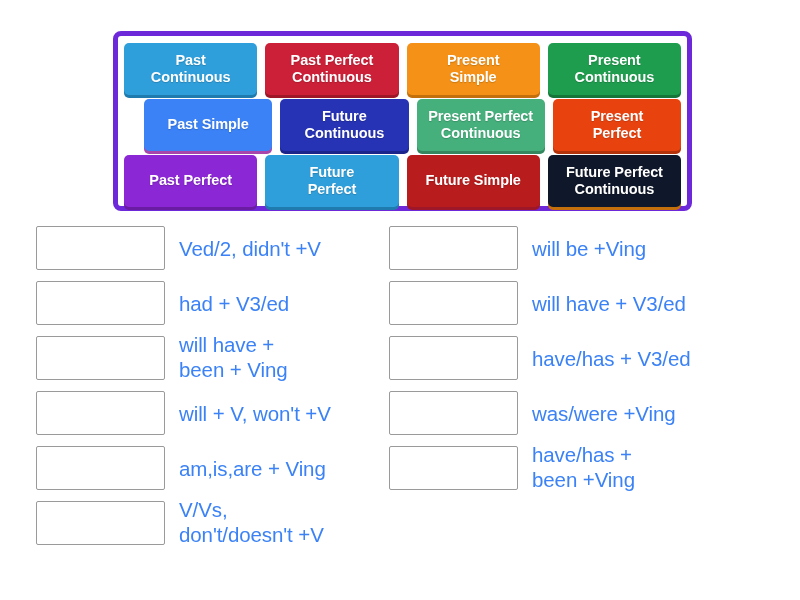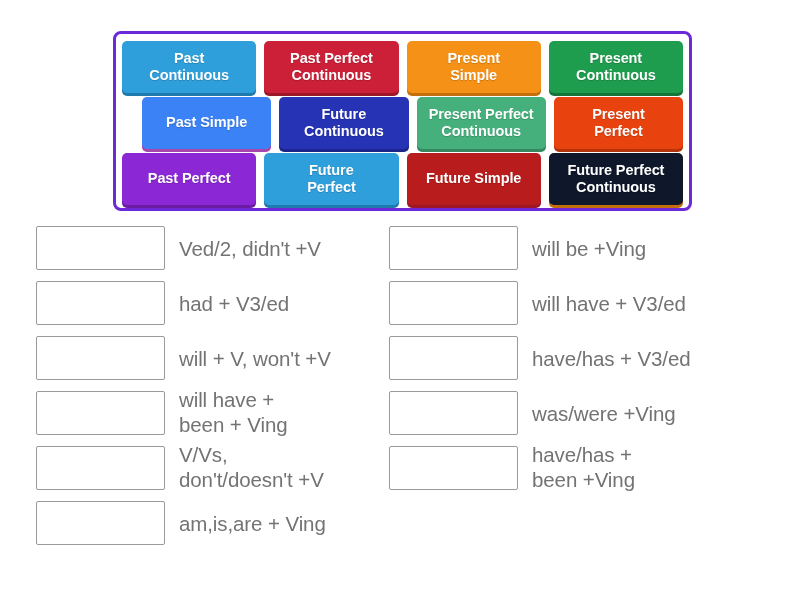--- a/index.html
+++ b/index.html
@@ -17,21 +17,21 @@
 
   
   #tile-tray {
     position: absolute;
     left: 113px;
     top: 31px;
     width: 579px;
     height: 180px;
     box-sizing: border-box;
     background: #ffffff;
-    border: 3px solid #6d28d9;
+    border: 5px solid #6d28d9;
     border-radius: 8px;
     padding: 7px 6px 6px 6px;
   }
   .tile-row {
     display: flex;
     gap: 8px;
     margin-bottom: 4px;
   }
   .tile-row:last-child { margin-bottom: 0; }
 
@@ -83,21 +83,21 @@
     border: 1px solid #9a9a9a;
     background: #ffffff;
     border-radius: 2px;
     flex: 0 0 auto;
     cursor: pointer;
   }
   .answer-text {
     margin-left: 14px;
     font-size: 20.5px;
     line-height: 1.22;
-    color: #737373;
+    color: #3b82f6;
     font-weight: normal;
     white-space: pre-line;
     letter-spacing: -0.1px;
   }
   .answer-text.two-line { line-height: 1.2; }
 </style>
 </head>
 <body>
 
 <div id="tile-tray">
@@ -183,36 +183,36 @@
       <div class="answer-row">
         <div class="drop-box"></div>
         <div class="answer-text">Ved/2, didn't +V</div>
       </div>
       <div class="answer-row">
         <div class="drop-box"></div>
         <div class="answer-text">had + V3/ed</div>
       </div>
       <div class="answer-row">
         <div class="drop-box"></div>
-        <div class="answer-text">will + V, won't +V</div>
-      </div>
-      <div class="answer-row">
-        <div class="drop-box"></div>
         <div class="answer-text two-line">will have +
 been + Ving</div>
       </div>
       <div class="answer-row">
         <div class="drop-box"></div>
+        <div class="answer-text">will + V, won't +V</div>
+      </div>
+      <div class="answer-row">
+        <div class="drop-box"></div>
+        <div class="answer-text">am,is,are + Ving</div>
+      </div>
+      <div class="answer-row">
+        <div class="drop-box"></div>
         <div class="answer-text two-line">V/Vs,
 don't/doesn't +V</div>
       </div>
-      <div class="answer-row">
-        <div class="drop-box"></div>
-        <div class="answer-text">am,is,are + Ving</div>
-      </div>
     </div>
   <div class="answer-col" id="answer-col-right">
       <div class="answer-row">
         <div class="drop-box"></div>
         <div class="answer-text">will be +Ving</div>
       </div>
       <div class="answer-row">
         <div class="drop-box"></div>
         <div class="answer-text">will have + V3/ed</div>
       </div>

